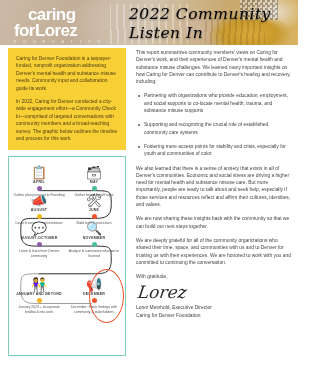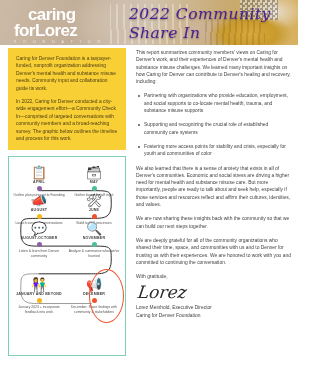--- a/index.html
+++ b/index.html
@@ -28,21 +28,21 @@
 
   .logo{position:absolute;left:14px;top:6px;color:#fff;line-height:1;}
   .logo .l1{font-size:17px;font-weight:bold;letter-spacing:-.6px;
             margin-left:14px;display:block;}
   .logo .l2{font-size:17px;font-weight:bold;letter-spacing:-.6px;display:block;margin-top:-1px;}
   .logo .l2 .thin{font-weight:bold;}
   .logo .l3{display:block;font-size:3.6px;letter-spacing:3px;
             text-align:right;margin-top:2px;color:#f0ece6;}
 
   .banner-title{position:absolute;left:129px;top:5px;width:150px;
-      color:#4c1d95;font-family:"DejaVu Serif",serif;font-style:italic;
+      color:#000000;font-family:"DejaVu Serif",serif;font-style:italic;
       font-size:15.5px;line-height:19px;letter-spacing:.5px;
       text-shadow:0 1px 2px rgba(0,0,0,.35);}
 
   
   .page{display:flex;gap:0;padding:0;}
   .col-left{width:131px;}
   .col-right{width:167px;padding:4px 7px 0 5px;box-sizing:border-box;}
 
   
   .yellow{background:#f9cf36;margin:3px 5px 0 8px;padding:7px 8px 8px 8px;
@@ -84,21 +84,21 @@
   <div class="banner-check"></div>
 
   <div class="logo">
     <span class="l1">caring</span>
     <span class="l2"><span class="thin">for</span><span>Lorez</span></span>
     <span class="l3">F O U N D A T I O N</span>
   </div>
 
   <div class="banner-title">
     <div>2022 Community</div>
-    <div>Share In</div>
+    <div>Listen In</div>
   </div>
 </div>
 
 <div class="page">
 
   <div class="col-left">
 
     <div class="yellow">
       <p>Caring for Denver Foundation is a taxpayer-funded, nonprofit organization addressing Denver's mental health and substance misuse needs. Community input and collaboration guide its work.</p>
       <p>In 2022, Caring for Denver conducted a city-wide engagement effort—a Community Check In—comprised of targeted conversations with community members and a broad-reaching survey. The graphic below outlines the timeline and process for this work.</p>

